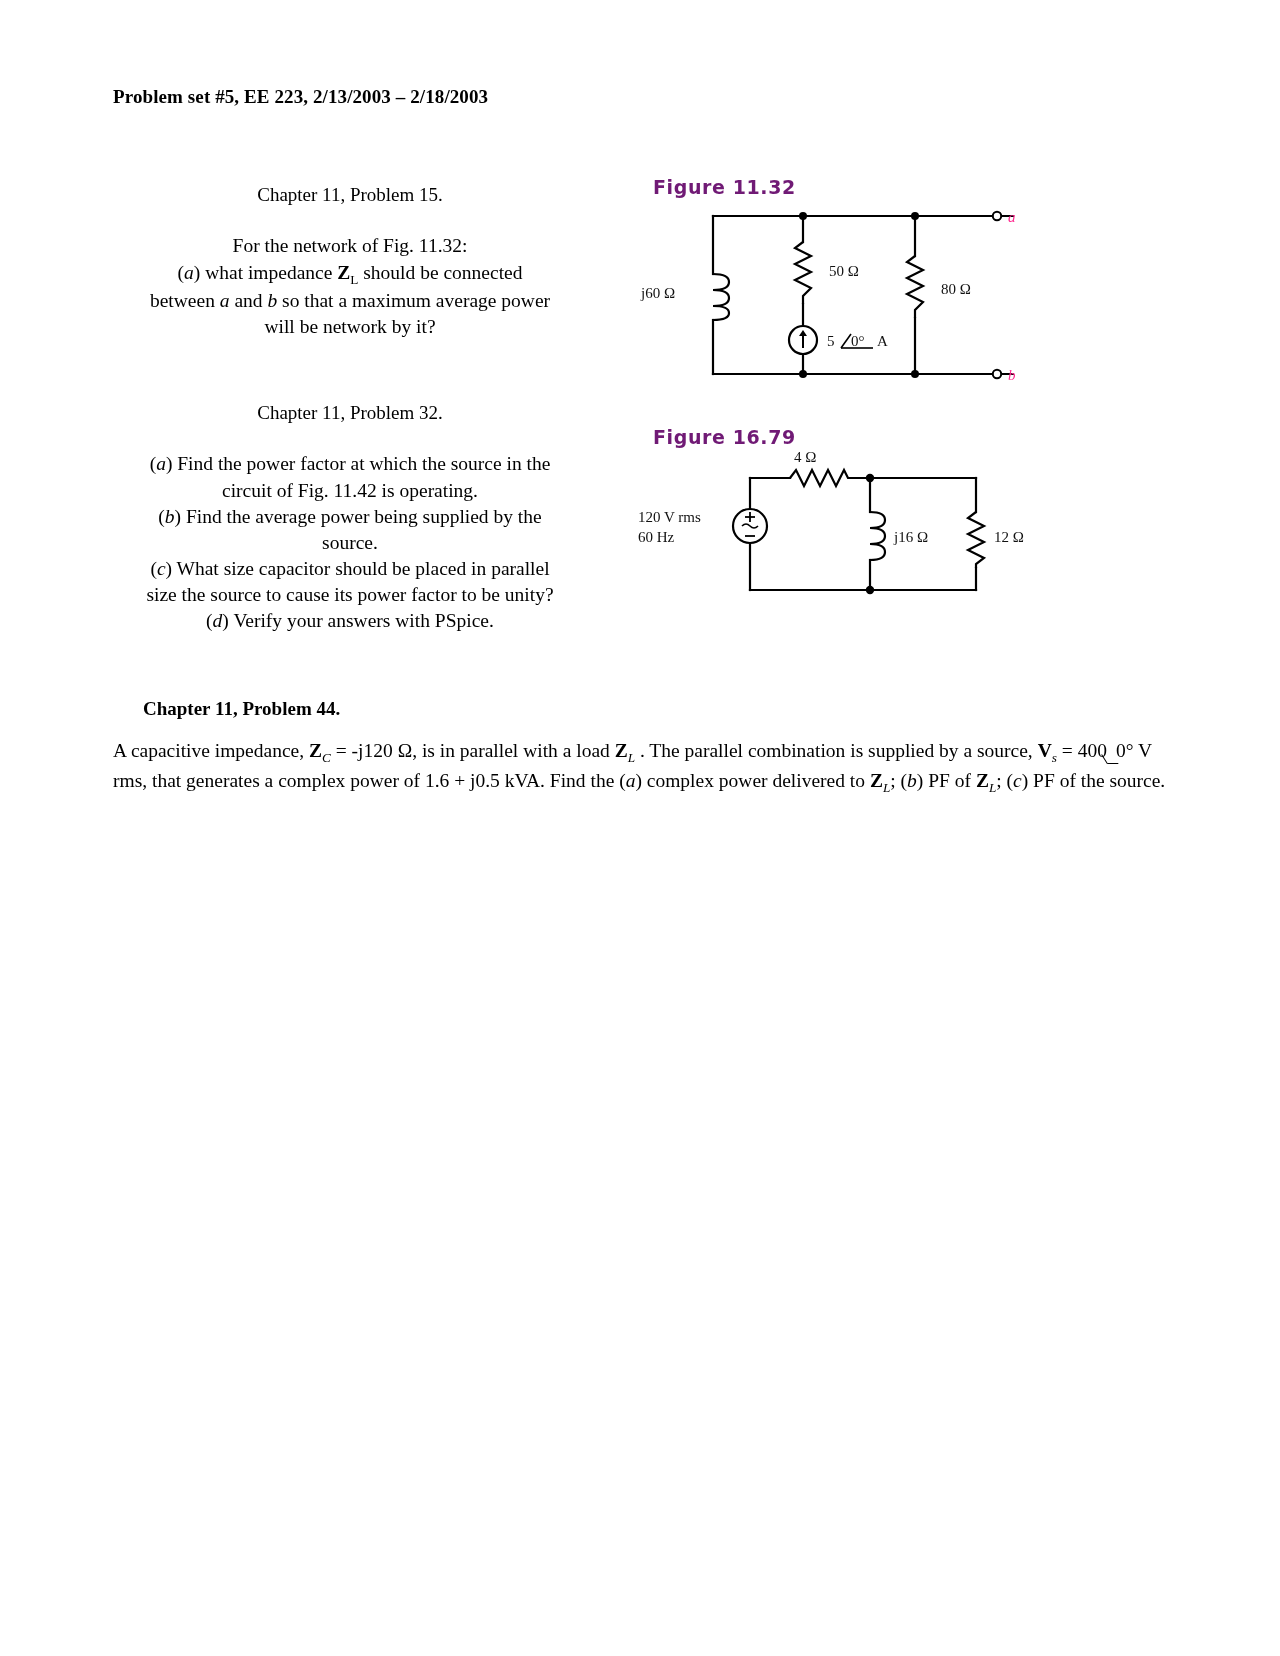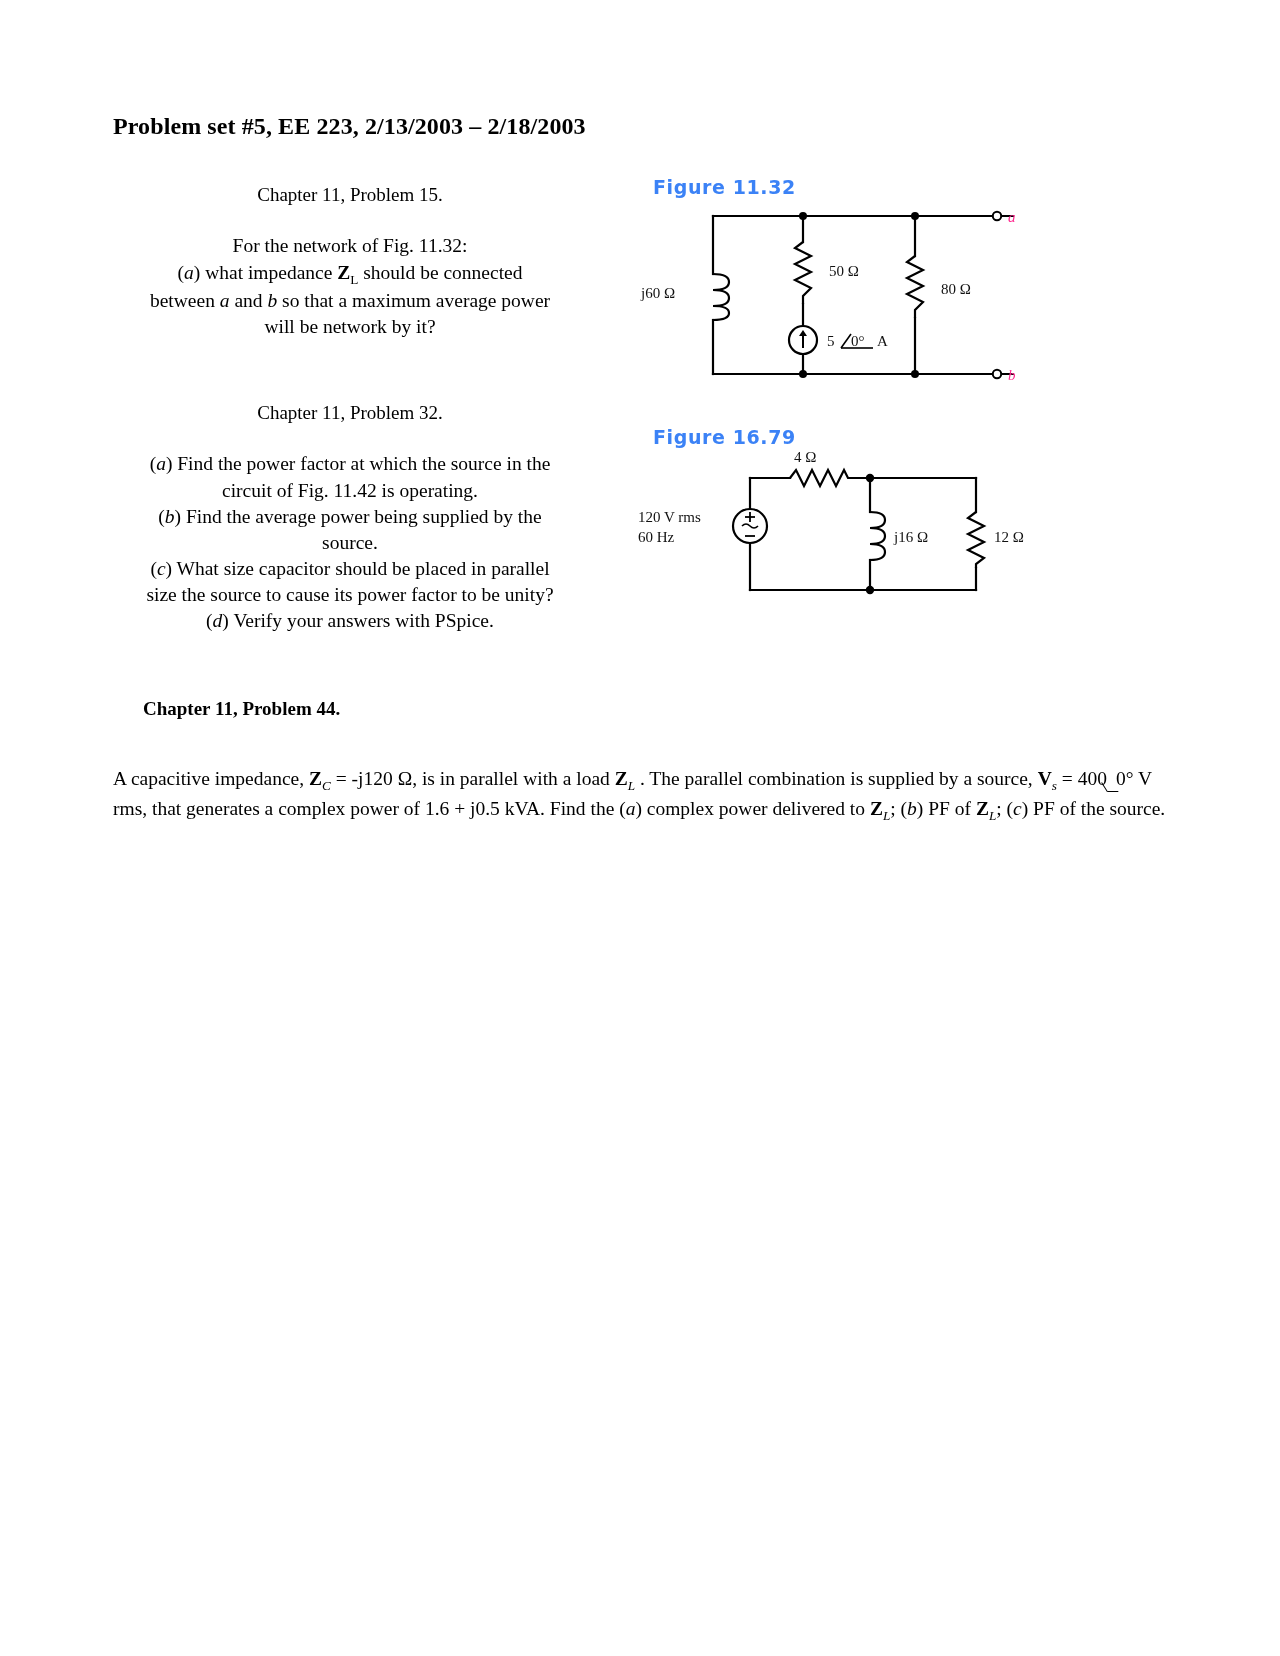--- a/index.html
+++ b/index.html
@@ -19,22 +19,22 @@
   .page {
     position: absolute;
     inset: 0;
     background: #ffffff;
   }
 
   
   .doc-header {
     position: absolute;
     left: 113px;
-    top: 113px;
-    font-size: 24px;
+    top: 86px;
+    font-size: 19px;
     font-weight: bold;
     letter-spacing: 0.1px;
     white-space: nowrap;
   }
 
   
   .problem-block {
     position: absolute;
     width: 480px;
     left: 110px;
@@ -58,21 +58,21 @@
     position: absolute;
     left: 113px;
     top: 698px;
     font-size: 19px;
     font-weight: bold;
     margin-left: 30px;
   }
   .p44-body {
     position: absolute;
     left: 113px;
-    top: 765px;
+    top: 737px;
     width: 1060px;
     font-size: 19.5px;
     line-height: 1.46;
     text-align: left;
   }
 
   
   .bvar { font-weight: bold; }
   .ital { font-style: italic; }
   sub.sm { font-size: 0.68em; }
@@ -103,21 +103,21 @@
     transform: rotate(-32deg);
     transform-origin: bottom left;
   }
 
   
   .fig-caption {
     position: absolute;
     font-family: "DejaVu Sans", "Liberation Sans", sans-serif;
     font-weight: bold;
     font-size: 19px;
-    color: #3b82f6;
+    color: #701a75;
     letter-spacing: 0.6px;
   }
   #cap1132 { left: 653px; top: 176px; }
   #cap1142 { left: 653px; top: 426px; }
 
   
   .figure-svg {
     position: absolute;
   }
   #fig1132 { left: 635px; top: 196px; }

